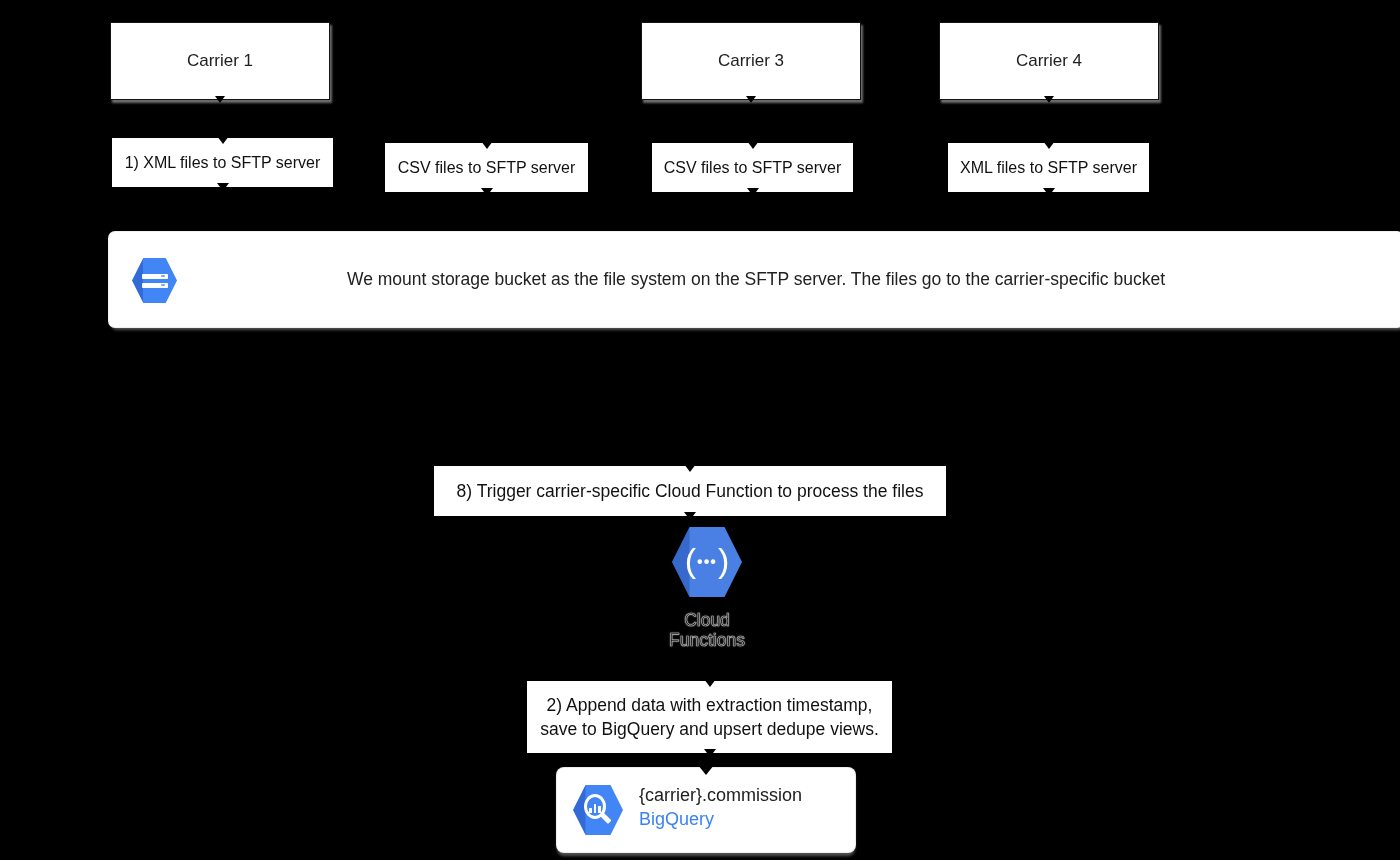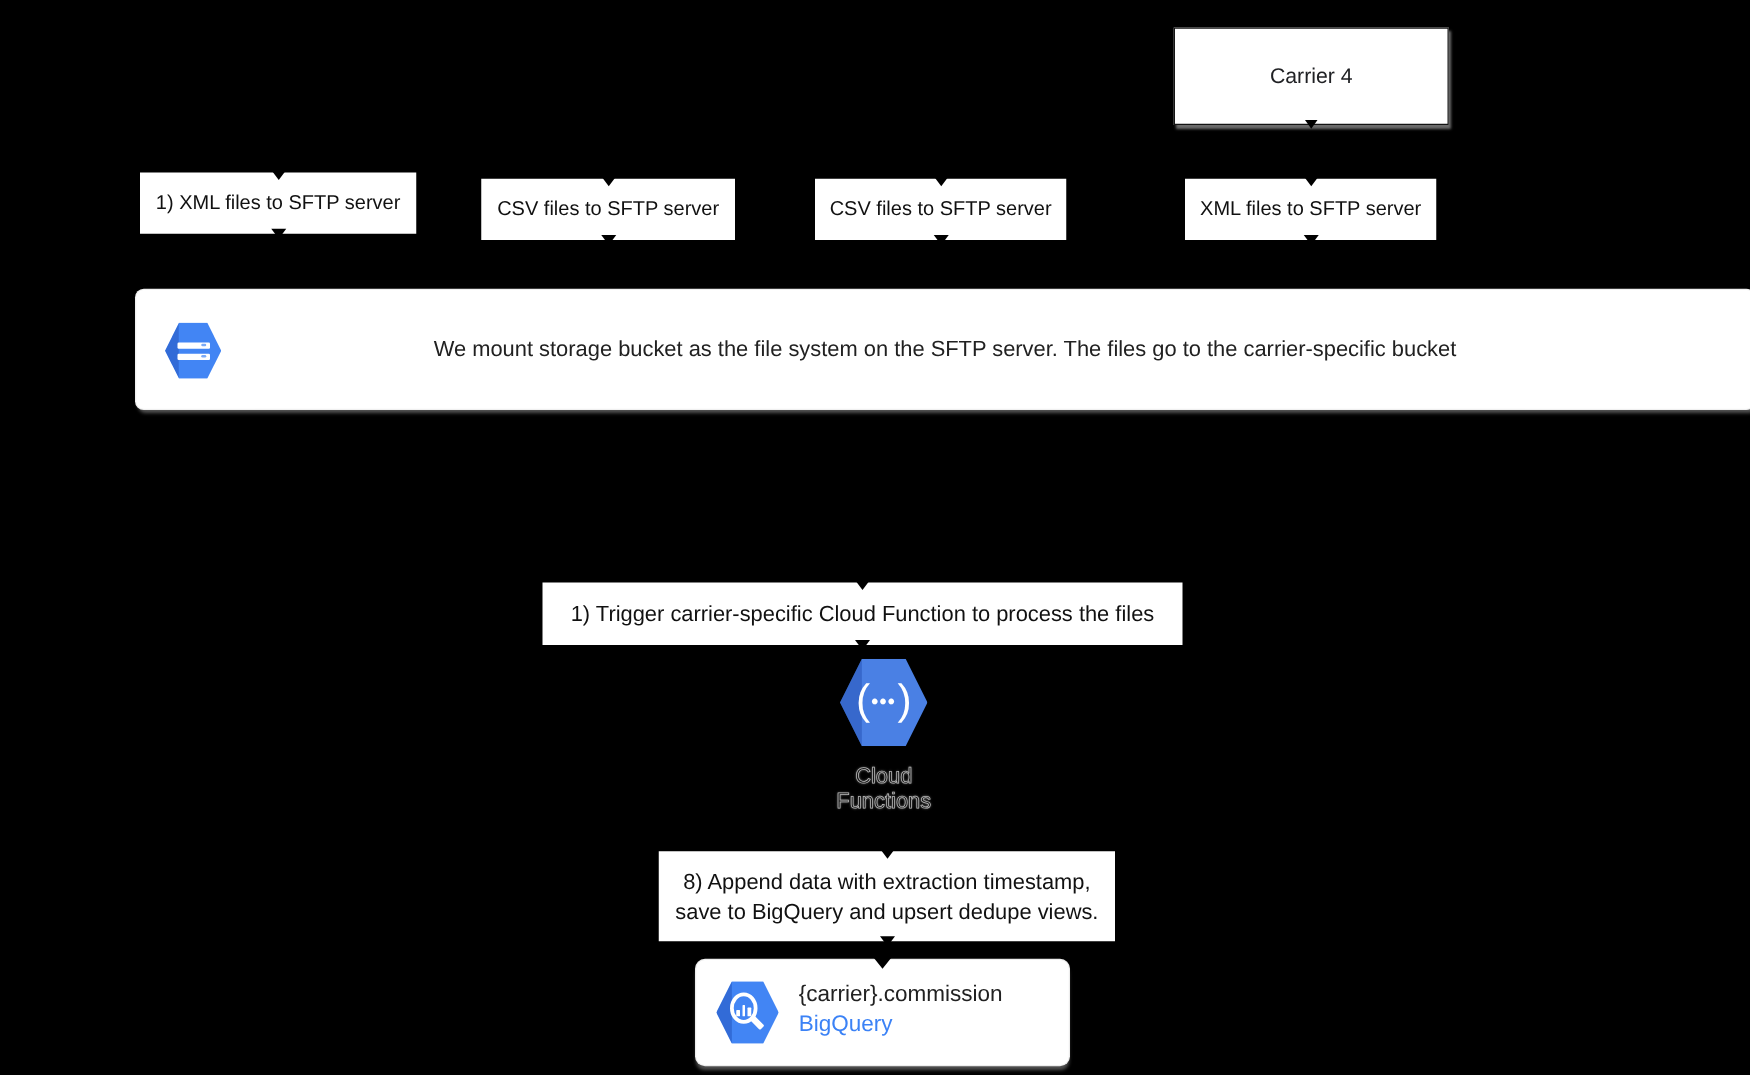--- a/index.html
+++ b/index.html
@@ -109,20 +109,26 @@
   }
   .bq-text{position:absolute;left:82px;top:15px;}
   .bq-title{font-size:18px;color:#212121;line-height:24px;}
   .bq-sub{font-size:18px;color:#3b82f6;line-height:24px;}
 </style>
 </head>
 <body>
 
 <div class="canvas">
 
+  <div class="carrier-box c1">
+    <span>Carrier 1</span>
+  </div>
+  <div class="carrier-box c3">
+    <span>Carrier 3</span>
+  </div>
   <div class="carrier-box c4">
     <span>Carrier 4</span>
   </div>
 
   <div class="box-notch bn1"></div>
   <div class="box-notch bn2"></div>
   <div class="box-notch bn3"></div>
   <div class="box-notch bn4"></div>
 
   <div class="chip n1">
@@ -149,39 +155,39 @@
   <div class="banner">
     <div class="hex gcs-hex">
       <div class="gcs-bar"></div>
       <div class="gcs-bar"></div>
     </div>
     <span>We mount storage bucket as the file system on the SFTP server. The files go to the carrier-specific bucket</span>
   </div>
 
   <div class="chip step2">
     <div class="notch top"></div>
-    <span>1) Trigger carrier-specific Cloud Function to process the files</span>
+    <span>8) Trigger carrier-specific Cloud Function to process the files</span>
     <div class="notch bottom"></div>
   </div>
 
   <div class="hex cf-hex">
     <div class="cf-glyph">
       <span class="cf-paren">(</span>
       <span class="cf-dots">•••</span>
       <span class="cf-paren">)</span>
     </div>
   </div>
   <div class="cf-caption">
     <div>Cloud</div>
     <div>Functions</div>
   </div>
 
   <div class="chip step3">
     <div class="notch top"></div>
-    <div>8) Append data with extraction timestamp,</div>
+    <div>2) Append data with extraction timestamp,</div>
     <div>save to BigQuery and upsert dedupe views.</div>
     <div class="notch bottom"></div>
   </div>
 
   <div class="bq-card">
     <div class="bq-notch"></div>
     <div class="hex bq-hex">
       <div class="bq-circle">
         <span class="bq-bar bq-b1"></span>
         <span class="bq-bar bq-b2"></span>

